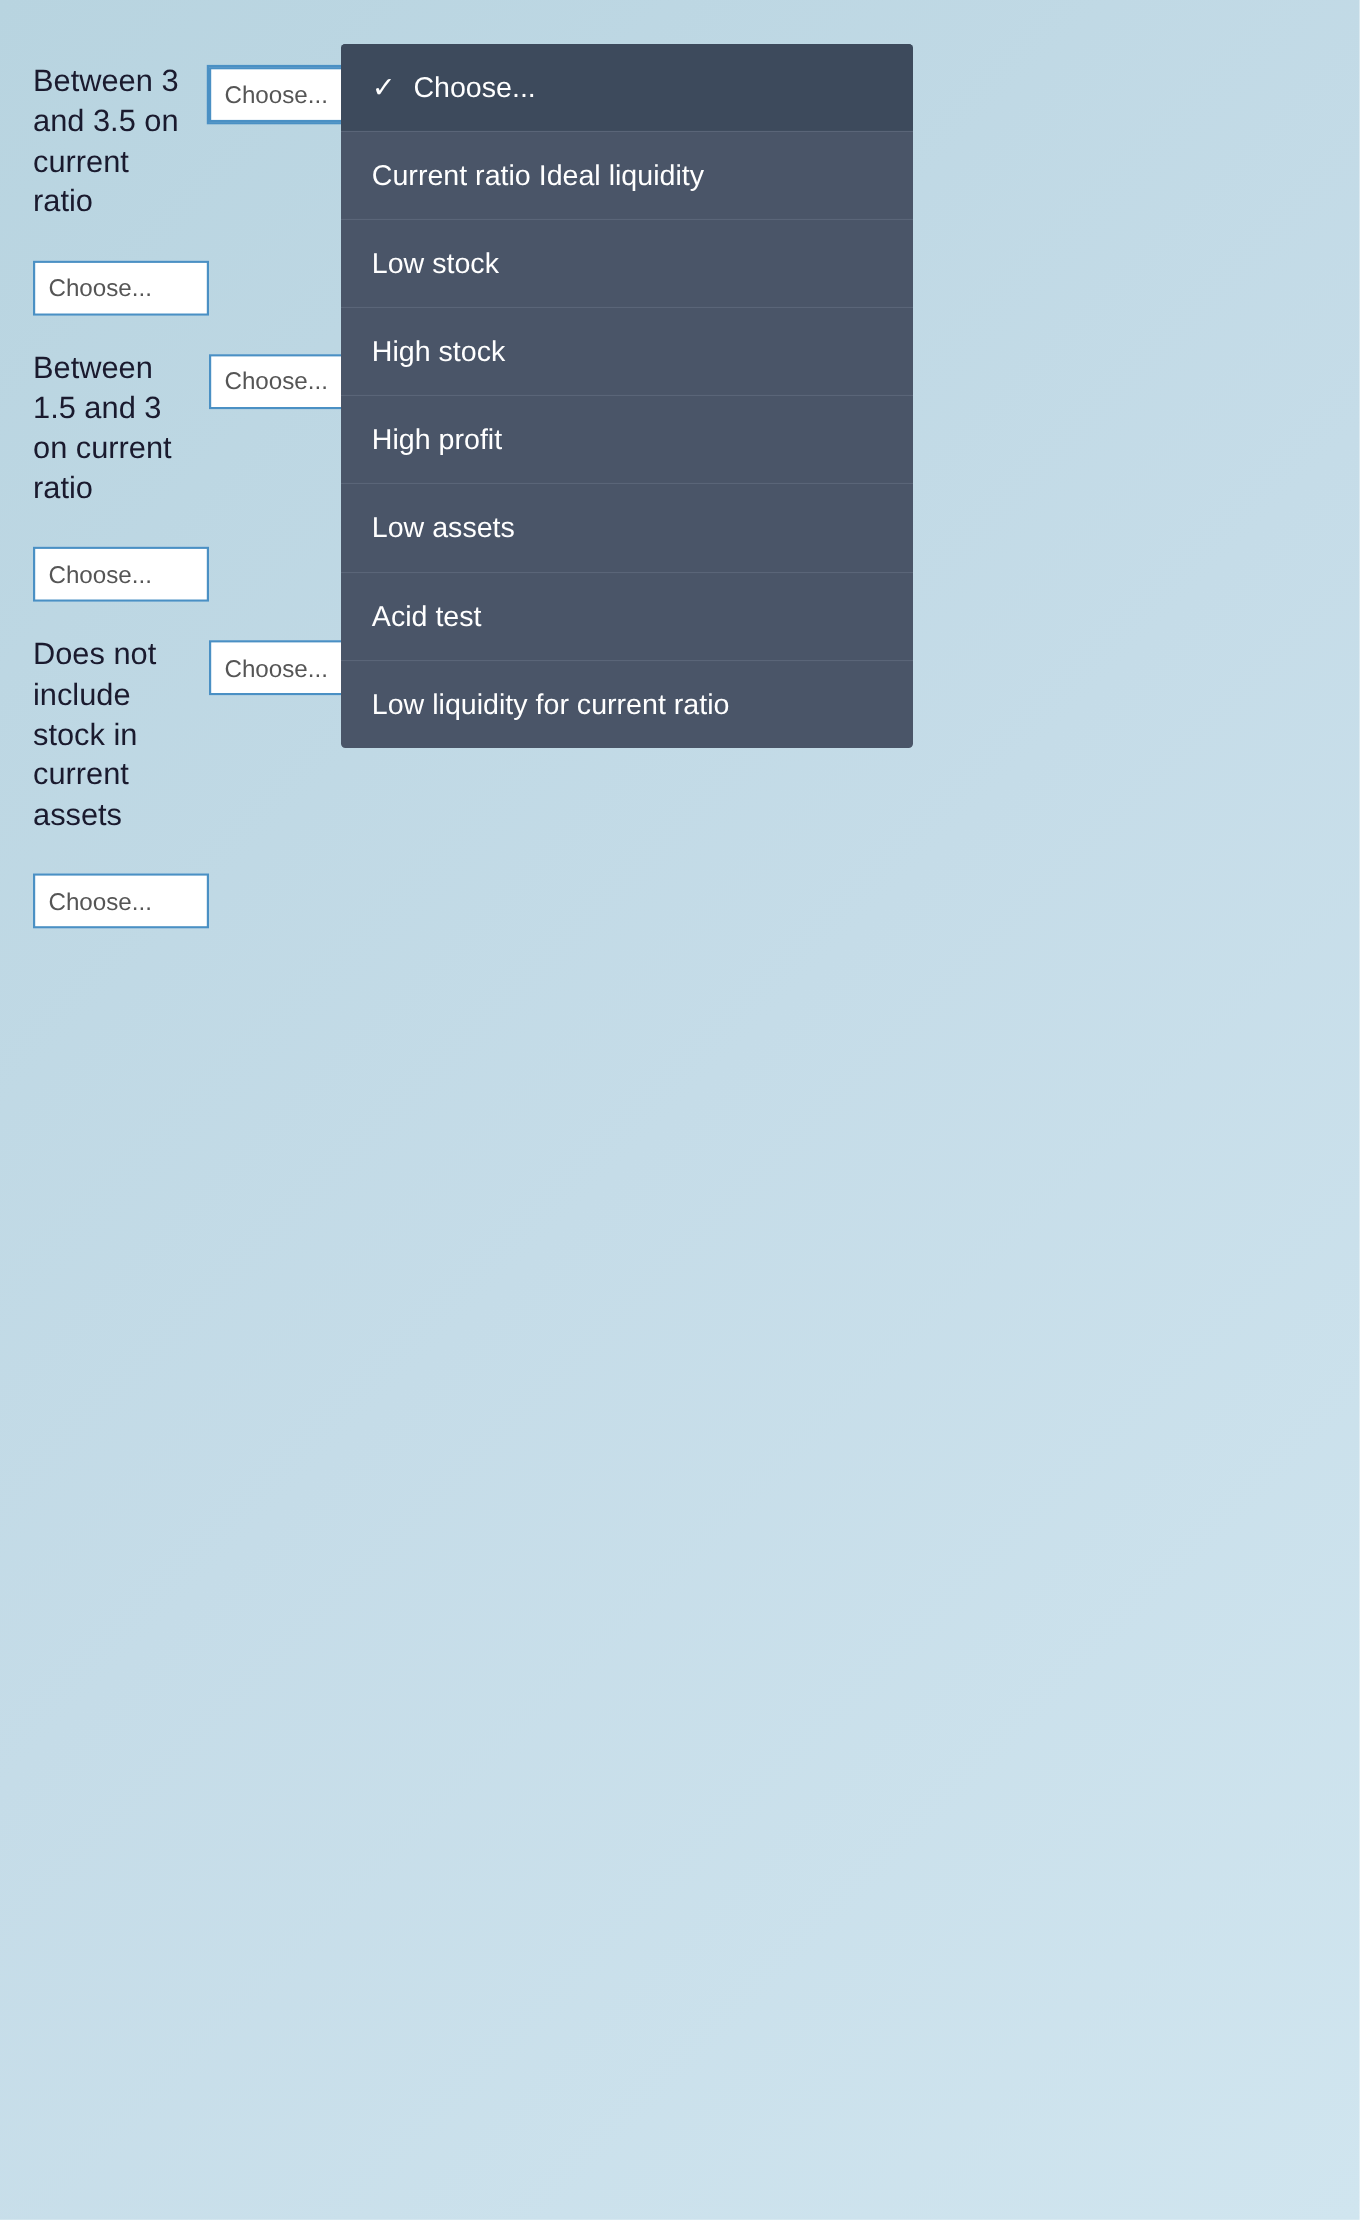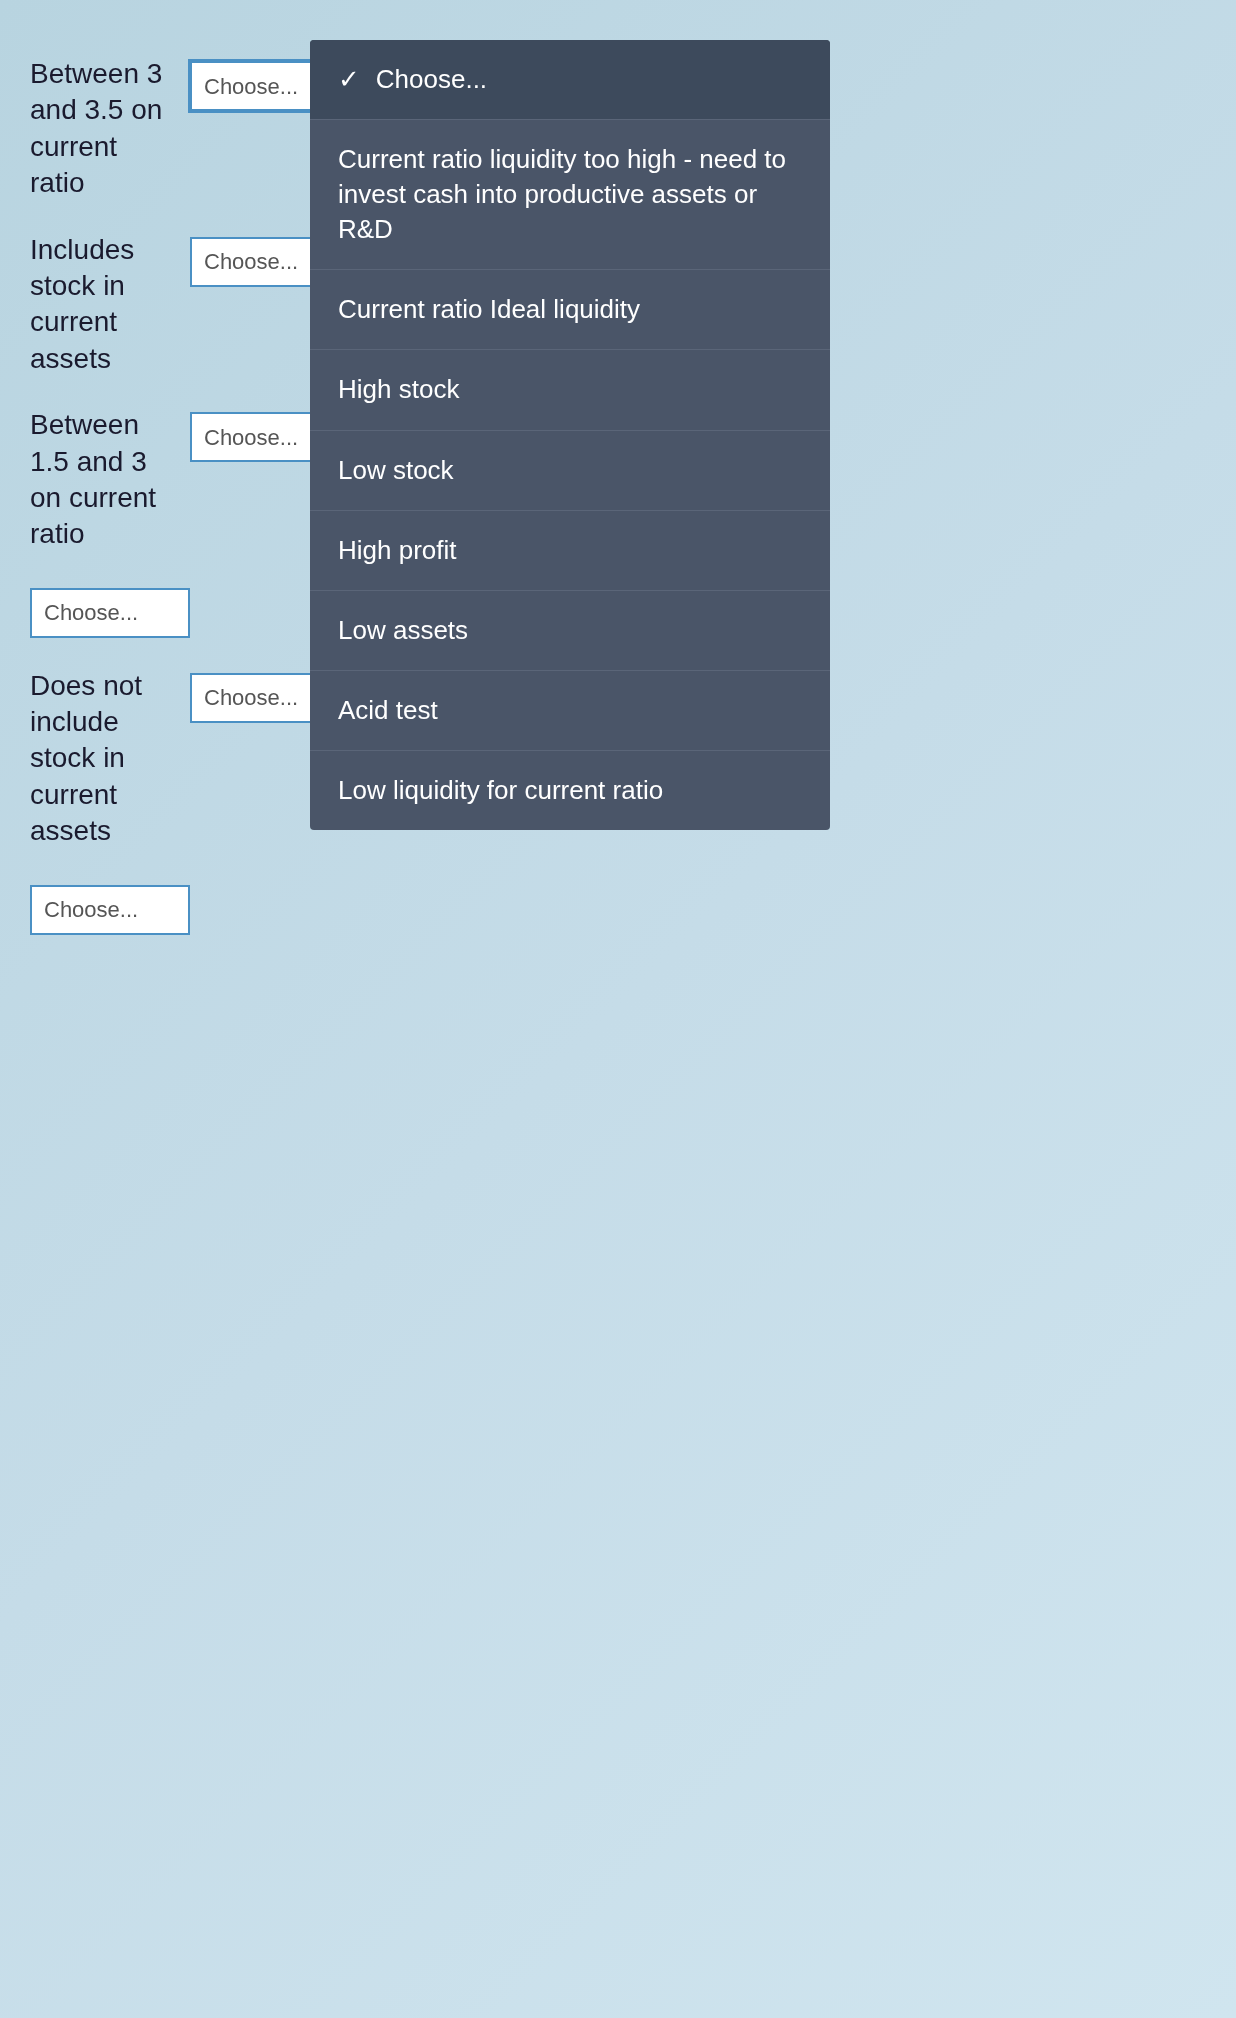--- a/index.html
+++ b/index.html
@@ -99,21 +99,20 @@
 <body>
 
 <div class="main-content">
 
   <div id="rows-container">
       <div class="row-item">
         <div class="row-label">Between 3 and 3.5 on current ratio</div>
         <select class="choose-select active"><option>Choose...</option></select>
       </div>
       <div class="row-item">
-        <div class="row-label">Includes stock in current assets</div>
         <select class="choose-select"><option>Choose...</option></select>
       </div>
       <div class="row-item">
         <div class="row-label">Between 1.5 and 3 on current ratio</div>
         <select class="choose-select"><option>Choose...</option></select>
       </div>
       <div class="row-item">
         <select class="choose-select"><option>Choose...</option></select>
       </div>
       <div class="row-item">
@@ -121,21 +120,20 @@
         <select class="choose-select"><option>Choose...</option></select>
       </div>
       <div class="row-item">
         <select class="choose-select"><option>Choose...</option></select>
       </div>
     </div>
 </div>
 
 <div class="dropdown-overlay" id="dropdown-overlay">
 <div class="dropdown-item selected">Choose...</div>
-    <div class="dropdown-item">Current ratio liquidity too high - need to invest cash into productive assets or R&amp;D</div>
     <div class="dropdown-item">Current ratio Ideal liquidity</div>
+    <div class="dropdown-item">Low stock</div>
     <div class="dropdown-item">High stock</div>
-    <div class="dropdown-item">Low stock</div>
     <div class="dropdown-item">High profit</div>
     <div class="dropdown-item">Low assets</div>
     <div class="dropdown-item">Acid test</div>
     <div class="dropdown-item">Low liquidity for current ratio</div>
   </div>
 
 </body></html>

